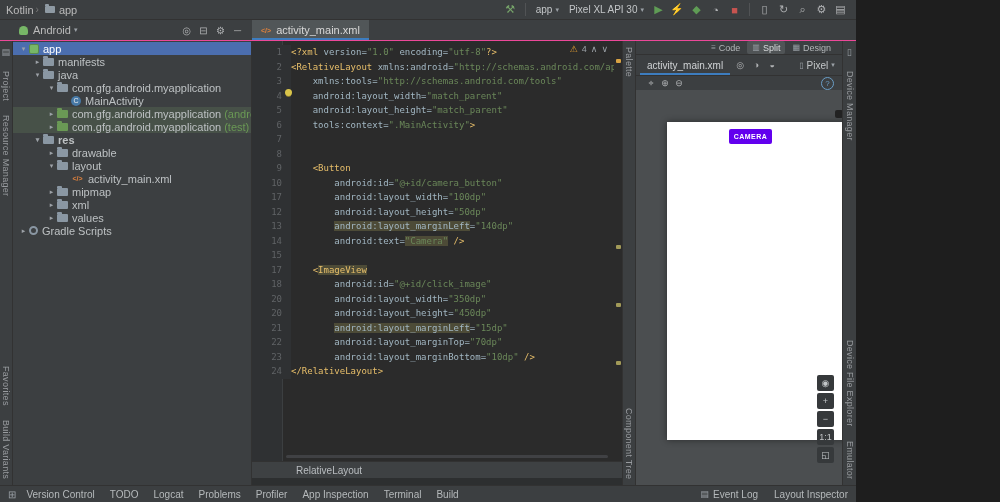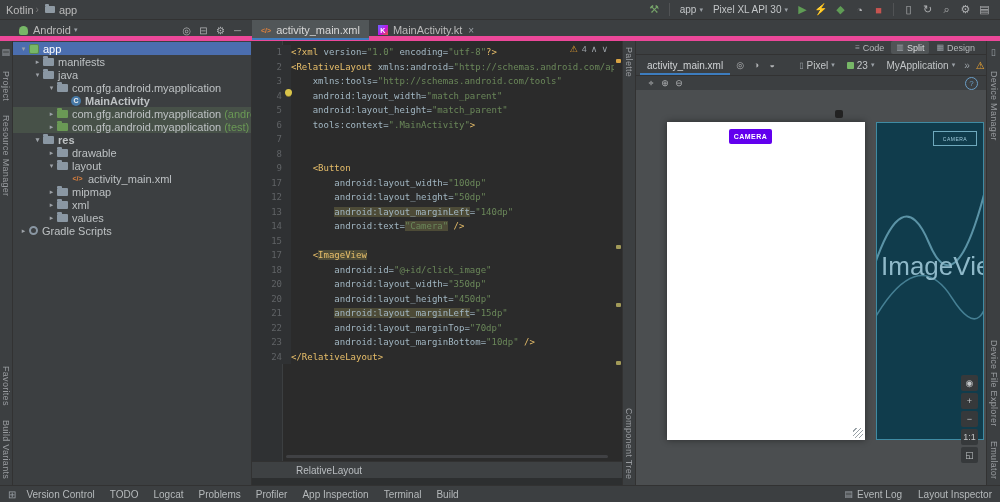--- a/index.html
+++ b/index.html
@@ -1,30 +1,30 @@
 <!DOCTYPE html>
 <html><head>
 <meta charset="utf-8">
 <style>
   html,body{margin:0;padding:0;background:#1e1e1e}
-  #app{position:relative;width:1000px;height:502px;background:#b91c1c;overflow:hidden;
+  #app{position:relative;width:856px;height:502px;background:#b91c1c;overflow:hidden;
        font-family:"Liberation Sans",sans-serif;color:#bbbbbb;font-size:11px;cursor:default}
   .abs{position:absolute}
   .bar{display:flex;align-items:center}
   .flex-sp{flex:1}
   .sep{width:1px;height:13px;background:#515355;margin:0 5px}
   .ic{display:inline-flex;align-items:center;justify-content:center;min-width:17px;height:17px;
       font-size:11px;color:#afb1b3;padding:0 1px}
   .chev{font-size:7px;color:#9aa0a6;margin-left:3px}
   .dd{display:flex;align-items:center;padding:0 5px;height:17px;color:#c3c6c8;font-size:10px;white-space:nowrap}
 
   
   #row1{left:0;right:0;top:0;height:20px;background:#3c3f41;border-bottom:1px solid #323232;
         display:flex;align-items:center;padding:0 6px;box-sizing:border-box}
-  #row2{left:0;right:0;top:20px;height:21px;background:#3c3f41;border-bottom:5px solid #ec4899;box-sizing:border-box}
+  #row2{left:0;right:0;top:20px;height:21px;background:#3c3f41;border-bottom:1px solid #ec4899;box-sizing:border-box}
   .mini-folder{display:inline-block;width:10px;height:7px;background:#8f9aa3;border-radius:1px;position:relative;margin:0 4px}
   .mini-folder::before{content:"";position:absolute;top:-2px;left:0;width:4px;height:2px;background:#8f9aa3;border-radius:1px 1px 0 0}
   .crumb-sep{color:#777;margin:0 2px;font-size:10px}
 
   
   #proj-head{position:absolute;left:13px;top:0;width:239px;height:20px;display:flex;align-items:center;padding:0 6px;box-sizing:border-box}
   .android-dot{width:9px;height:9px;border-radius:50% 50% 2px 2px;background:#77b767;margin-right:5px}
   #proj-head .hicons{margin-left:auto;display:flex}
   #proj-head .ic{min-width:15px;font-size:10px}
 
@@ -183,25 +183,20 @@
           <span class="ic">⊟</span>
           <span class="ic">⚙</span>
           <span class="ic">─</span>
         </div>
     </div>
     <div id="tabs">
         <div class="tab active">
           <span class="fic fic-xml">&lt;/&gt;</span>
           <span>activity_main.xml</span>
         </div>
-        <div class="tab">
-          <span class="fic fic-kotlin">K</span>
-          <span>MainActivity.kt</span>
-          <span class="tclose">×</span>
-        </div>
       </div>
   </div>
 
   <div id="main" class="abs">
 
     <div id="left-strip" class="abs strip">
       <div class="sgrp">
         <span class="vic">▤</span>
       <span class="vlab">Project</span>
           <span class="vlab">Resource Manager</span>
@@ -226,21 +221,21 @@
         <div class="trow" style="padding-left: 19px;">
           <span class="arr">▾</span>
           <span class="ti ti-folder"></span>
           <span class="tlabel">java</span>
         </div>
         <div class="trow" style="padding-left: 33px;">
           <span class="arr">▾</span>
           <span class="ti ti-package"></span>
           <span class="tlabel">com.gfg.android.myapplication</span>
         </div>
-        <div class="trow" style="padding-left: 47px; font-weight: bold;">
+        <div class="trow" style="padding-left: 47px;">
           <span class="arr"></span>
           <span class="ti ti-kclass"></span>
           <span class="tlabel">MainActivity</span>
         </div>
         <div class="trow tint" style="padding-left: 33px;">
           <span class="arr">▸</span>
           <span class="ti ti-package-test"></span>
           <span class="tlabel">com.gfg.android.myapplication</span>
           <span class="tsuffix">(androidTest)</span>
         </div>
@@ -323,20 +318,24 @@
             <div class="cl">
               <span class="ln">7</span>
               <span class="ct"></span>
             </div>
             <div class="cl">
               <span class="ln">8</span>
             </div>
             <div class="cl">
               <span class="ln">9</span>
               <span class="ct"><span class="tk-tag">    &lt;Button</span></span>
+            </div>
+            <div class="cl">
+              <span class="ln">10</span>
+              <span class="ct"><span class="tk-txt">        </span><span class="tk-attr">android:id=</span><span class="tk-str">"@+id/camera_button"</span></span>
             </div>
             <div class="cl">
               <span class="ln">17</span>
               <span class="ct"><span class="tk-txt">        </span><span class="tk-attr">android:layout_width=</span><span class="tk-str">"100dp"</span></span>
             </div>
             <div class="cl">
               <span class="ln">12</span>
               <span class="ct"><span class="tk-txt">        </span><span class="tk-attr">android:layout_height=</span><span class="tk-str">"50dp"</span></span>
             </div>
             <div class="cl">

